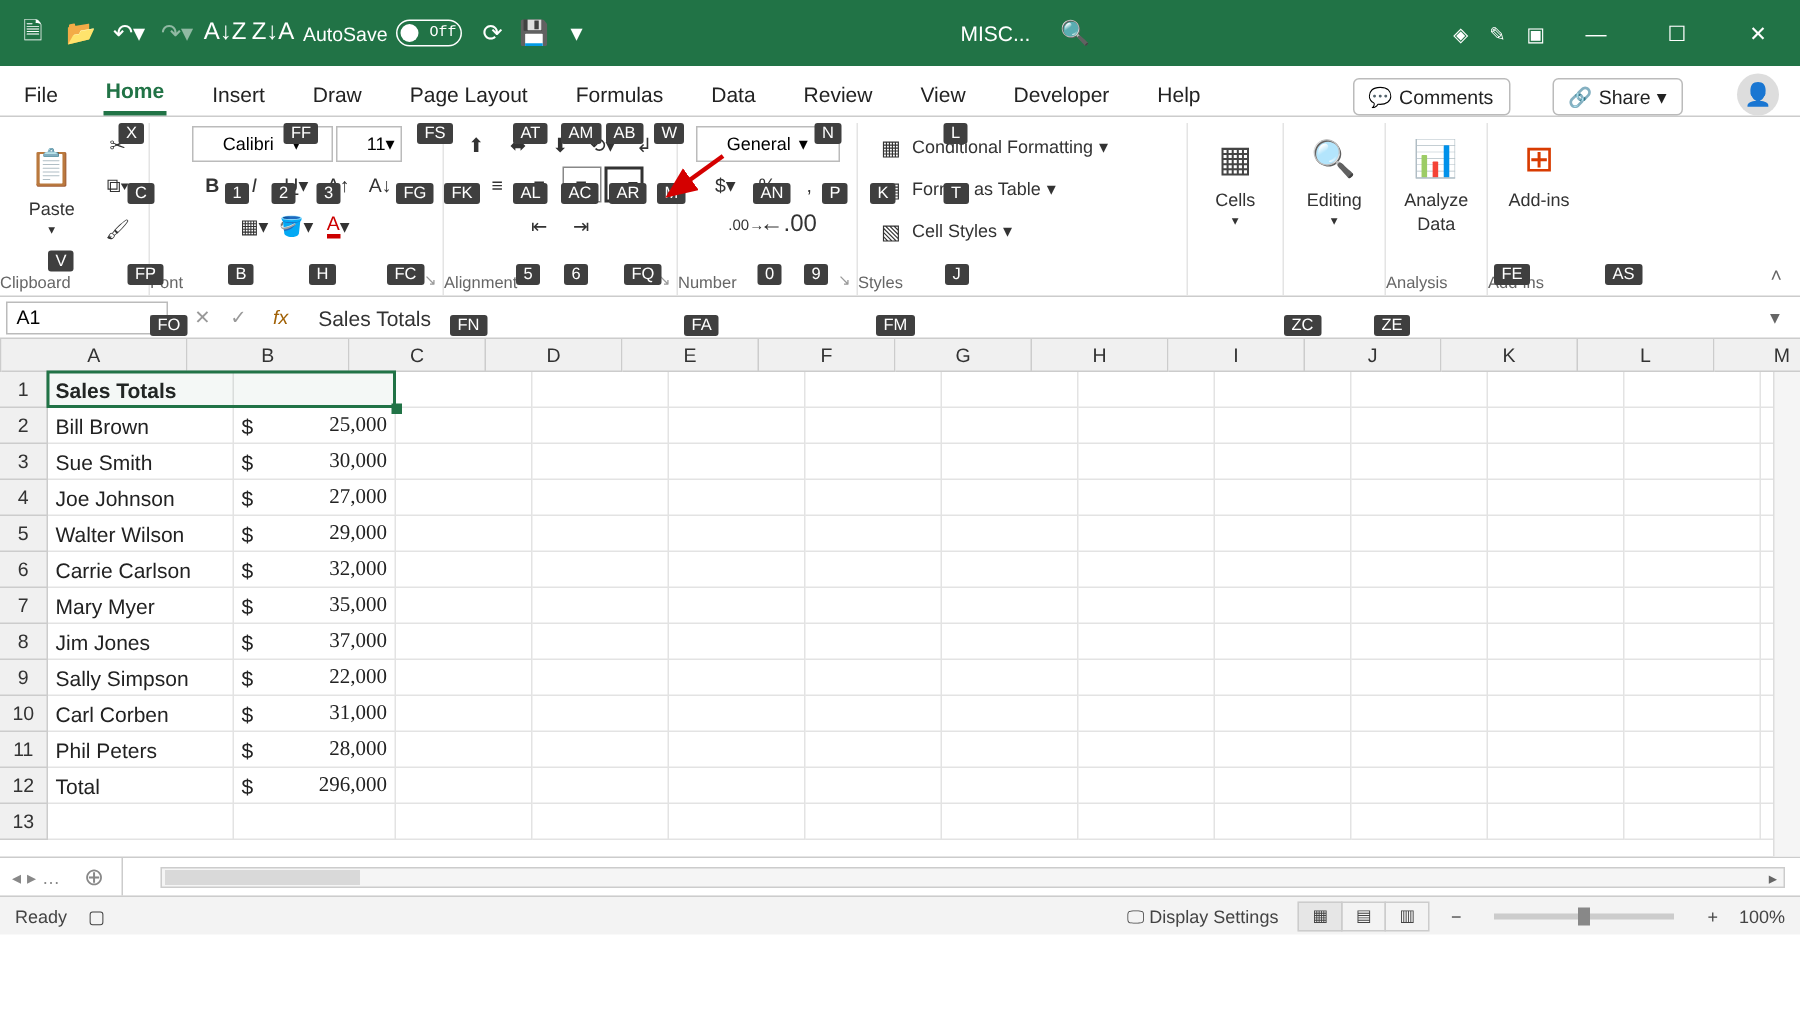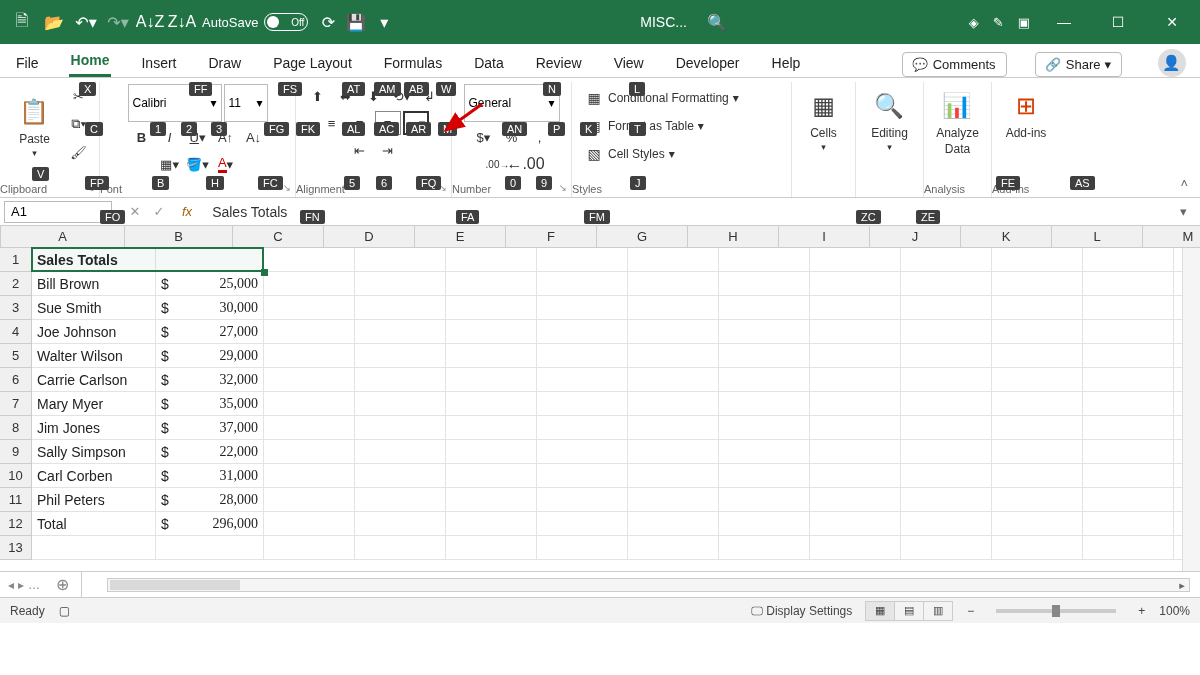--- a/index.html
+++ b/index.html
@@ -5,42 +5,42 @@
 * { box-sizing: border-box; margin: 0; padding: 0; font-family: "Segoe UI", sans-serif; }
 body { width: 1200px; height: 675px; background: #fff; overflow: hidden; position: relative; font-size: 13px; }
 
 
 .titlebar { height: 44px; background: #217346; display: flex; align-items: center; color: #fff; padding: 0 8px; }
 .titlebar .qat { display: flex; align-items: center; gap: 4px; }
 .titlebar .qat-icon { width: 28px; height: 28px; display: flex; align-items: center; justify-content: center; font-size: 16px; color: #fff; }
 .titlebar .autosave { display: flex; align-items: center; gap: 6px; margin-left: 6px; font-size: 13px; }
 .titlebar .toggle { width: 44px; height: 18px; border: 1px solid #fff; border-radius: 9px; position: relative; display: flex; align-items: center; }
 .titlebar .toggle-knob { width: 12px; height: 12px; background: #fff; border-radius: 50%; margin-left: 2px; }
-.titlebar .toggle-text { font-size: 10px; position: absolute; right: 3px; }
+.titlebar .toggle-text { font-size: 10px; position: absolute; right: 3px; font-family: Liberation Mono, monospace; }
 .titlebar .center { flex: 1; display: flex; justify-content: center; align-items: center; gap: 20px; }
 .titlebar .filename { font-size: 14px; }
 .titlebar .search-icon { font-size: 16px; color:#fff; }
 .titlebar .right { display: flex; align-items: center; gap: 14px; }
 .titlebar .win-ctrl { width: 40px; height: 34px; display: flex; align-items: center; justify-content: center; font-size: 14px; }
 
 
 .tabs { height: 34px; display: flex; align-items: flex-end; padding: 0 14px; gap: 28px; border-bottom: 1px solid #ccc; }
 .tabs .tab { font-size: 14px; padding: 6px 2px; color: #222; cursor: pointer; }
 .tabs .tab.active { color: #217346; border-bottom: 3px solid #217346; font-weight: 600; }
 .tabs .spacer { flex: 1; }
 .tabs .btn { border: 1px solid #bbb; border-radius: 4px; padding: 4px 10px; font-size: 13px; display: flex; align-items: center; gap: 4px; color: #222; background: #fff; }
 .tabs .avatar { width: 28px; height: 28px; background: #ddd; border-radius: 50%; display: flex; align-items: center; justify-content: center; font-size: 15px; margin-left: 8px; }
 
 
 .ribbon { height: 120px; border-bottom: 1px solid #ccc; display: flex; position: relative; padding-top: 4px; }
 .group { border-right: 1px solid #e4e4e4; padding: 2px 8px 0 8px; display: flex; flex-direction: column; align-items: center; justify-content: flex-start; position: relative; }
 .group-label { position: absolute; bottom: 2px; font-size: 11px; color: #666; width: 100%; text-align: left; left: 0; }
 .rb-row { display: flex; align-items: center; gap: 2px; margin-bottom: 3px; }
 .rb-btn { width: 26px; height: 24px; display: flex; align-items: center; justify-content: center; font-size: 13px; color: #333; position: relative; }
-.rb-drop { width: 94px; height: 38px; border: 1px solid #bbb; font-size: 12px; padding: 0 4px; display: flex; align-items: center; justify-content: space-between; background: #fff; }
+.rb-drop { width: 94px; height: 24px; border: 1px solid #bbb; font-size: 12px; padding: 0 20px; display: flex; align-items: center; justify-content: space-between; background: #fff; }
 .rb-drop.small { width: 44px; }
 .big-btn { display: flex; flex-direction: column; align-items: center; width: 54px; padding-top: 4px; gap: 2px; font-size: 12px; color: #333; }
 .big-btn .icon { width: 36px; height: 36px; display: flex; align-items: center; justify-content: center; font-size: 24px; color: #444; }
 .style-row { display: flex; align-items: center; gap: 4px; font-size: 12px; color: #333; height: 28px; }
 .style-row .si { width: 20px; height: 20px; display:flex; align-items:center; justify-content:center; font-size:14px; }
 .launcher { position: absolute; bottom: 4px; right: 4px; font-size: 10px; color: #999; }
 .collapse-caret { position: absolute; right: 12px; bottom: 6px; color: #666; font-size: 13px; }
 
 
 .keytip0 { position: absolute; background: #3f3f3f; color: #fff; font-size: 11px; padding: 1px 5px; border-radius: 2px; z-index: 60; font-weight: 500; pointer-events: none; }

